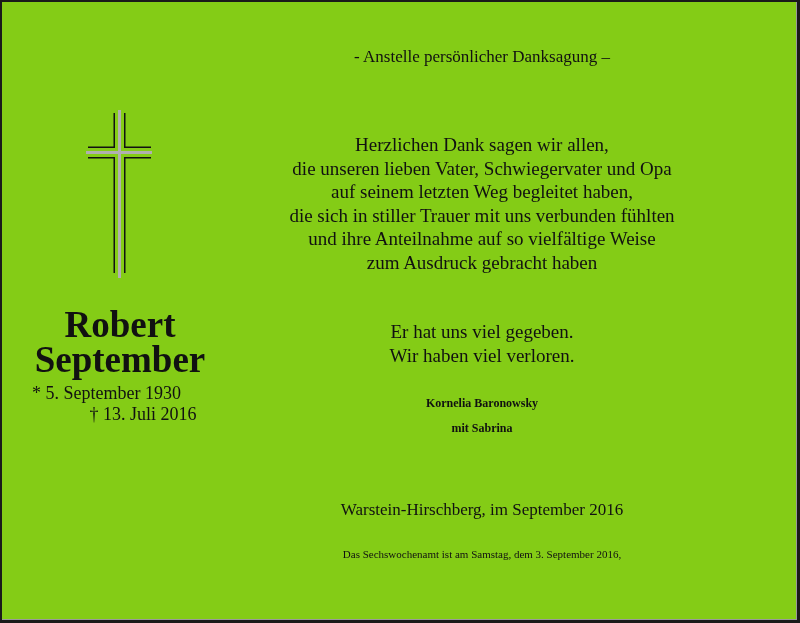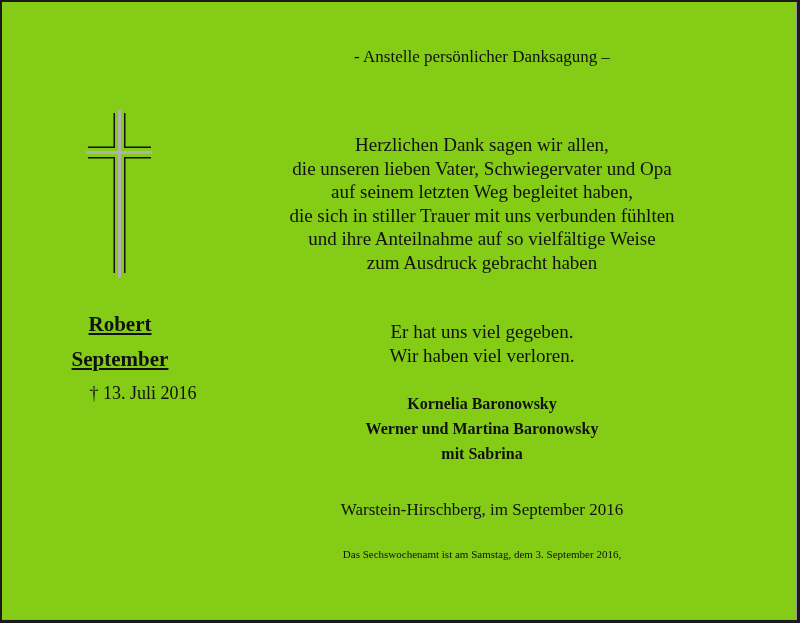--- a/index.html
+++ b/index.html
@@ -14,26 +14,26 @@
       border-right: 3px solid #1a1a1a;
       border-bottom: 3px solid #1a1a1a;
       box-shadow: inset -1px -1px 0 #9a9a9a;
       font-family: "Liberation Serif", "DejaVu Serif", serif;
       color: #111111;
     }
     .cross { position: absolute; left: 84px; top: 108px; width: 70px; height: 172px; }
     .abs { position: absolute; text-align: center; white-space: nowrap; }
     .subtitle { left: 240px; width: 480px; top: 45px; font-size: 17px; line-height: 20px; }
     .thanks { left: 240px; width: 480px; top: 131px; font-size: 19px; line-height: 23.5px; }
-    .name { left: 20px; width: 196px; top: 305px; font-size: 21px; font-weight: bold; line-height: 35px; text-decoration: underline; }
+    .name { left: 20px; width: 196px; top: 305px; font-size: 37px; font-weight: bold; line-height: 35px; }
     .dates { left: 20px; width: 196px; top: 381px; font-size: 18px; line-height: 21px; }
     .dates .birth { text-align: left; padding-left: 10px; }
     .dates .death { text-align: center; padding-left: 46px; }
     .quote { left: 240px; width: 480px; top: 318px; font-size: 19px; line-height: 23.5px; }
-    .family { left: 240px; width: 480px; top: 389px; font-size: 16px; font-weight: bold; line-height: 25px; }
+    .family { left: 240px; width: 480px; top: 389px; font-size: 12px; font-weight: bold; line-height: 25px; }
     .place { left: 240px; width: 480px; top: 497px; font-size: 17px; line-height: 21px; }
     .service { left: 200px; width: 560px; top: 542px; font-size: 11px; line-height: 21px; }
     .line { display: block; }
   </style>
 </head>
 <body>
 
 <div class="card">
 
   <div class="abs subtitle">- Anstelle persönlicher Danksagung –</div>
@@ -55,40 +55,40 @@
     <rect x="27.5" y="47" width="1.5" height="116" fill="#111"></rect>
     <rect x="38" y="47" width="1.5" height="116" fill="#111"></rect>
   </svg>
 
   <div class="abs name">
     <span class="line">Robert</span>
     <span class="line">September</span>
   </div>
 
   <div class="abs dates">
+    <span class="line birth">* 5. September 1930</span>
     <span class="line death">† 13. Juli 2016</span>
   </div>
 
   <div class="abs quote">
     <span class="line">Er hat uns viel gegeben.</span>
     <span class="line">Wir haben viel verloren.</span>
   </div>
 
   <div class="abs thanks">
     <span class="line">Herzlichen Dank sagen wir allen,</span>
     <span class="line">die unseren lieben Vater, Schwiegervater und Opa</span>
     <span class="line">auf seinem letzten Weg begleitet haben,</span>
     <span class="line">die sich in stiller Trauer mit uns verbunden fühlten</span>
     <span class="line">und ihre Anteilnahme auf so vielfältige Weise</span>
     <span class="line">zum Ausdruck gebracht haben</span>
   </div>
 
   <div class="abs family">
     <span class="line">Kornelia Baronowsky</span>
-    <span class="line">Werner und Martina Baronowsky</span>
     <span class="line">mit Sabrina</span>
   </div>
 
   <div class="abs place">Warstein-Hirschberg, im September 2016</div>
 
   <div class="abs service">
     <span class="line">Das Sechswochenamt ist am Samstag, dem 3. September 2016,</span>
   </div>
 
 </div>

